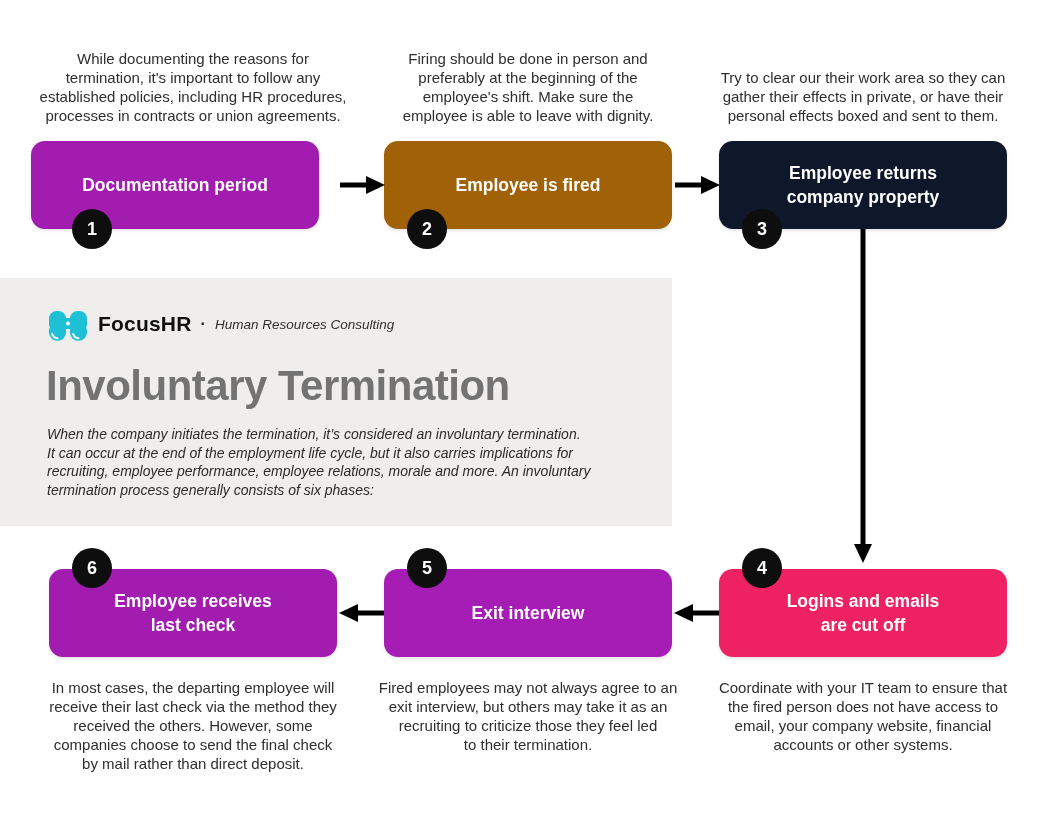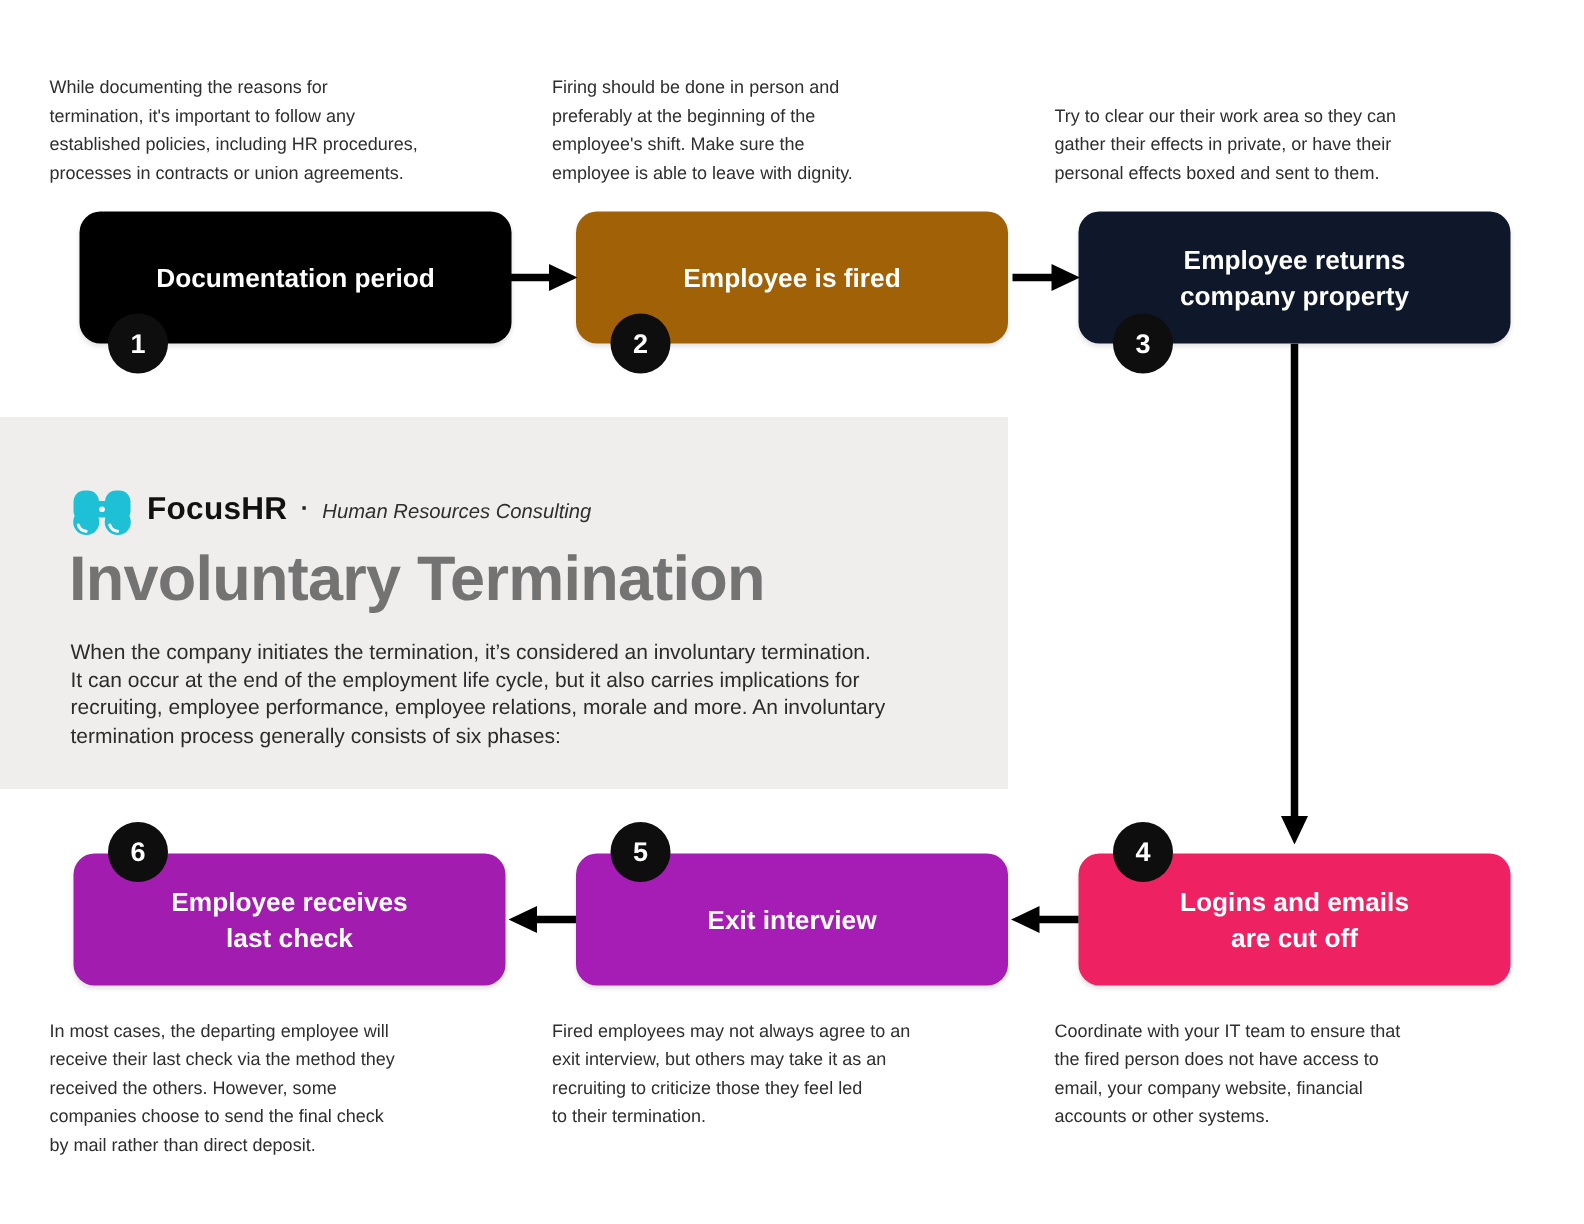--- a/index.html
+++ b/index.html
@@ -3,55 +3,55 @@
 <meta charset="utf-8">
 <style>
   * { margin:0; padding:0; box-sizing:border-box; }
   html,body { background:#ffffff; }
   body { font-family:"Liberation Sans", sans-serif; }
   .canvas { position:relative; width:1056px; height:816px; background:#ffffff; overflow:hidden; }
 
   .gray-panel { position:absolute; left:0; top:278px; width:672px; height:248px; background:#efeeec; }
 
   
-  .brand { position:absolute; left:48px; top:306px; display:flex; align-items:center;margin-top:16px; }
+  .brand { position:absolute; left:48px; top:306px; display:flex; align-items:center; }
   .brand .logo { width:40px; height:36px; }
   .brand .name { margin-left:10px; font-size:21px; font-weight:bold; color:#111111; letter-spacing:0.2px; }
   .brand .sep { margin:0 9px; font-size:16px; font-weight:bold; color:#222222; }
   .brand .tagline { font-size:13.5px; font-style:italic; color:#2e2e2e; }
 
   .title { position:absolute; left:46px; top:362px; font-size:42px; font-weight:bold; color:#737373; letter-spacing:-0.5px; }
-  .intro { position:absolute; left:47px; top:425px; width:600px; font-size:14px; line-height:18.5px; color:#2b2b2b; white-space:pre-line; }
+  .intro { position:absolute; left:47px; top:425px; width:600px; font-size:14px; line-height:18.5px; color:#2b2b2b; white-space:pre-line;font-style:italic; }
 
   
   .box { position:absolute; width:288px; height:88px; border-radius:14px;
          display:flex; align-items:center; justify-content:center; text-align:center;
          color:#ffffff; font-weight:bold; font-size:17.5px; line-height:24px; white-space:pre-line;
          box-shadow:0 2px 3px rgba(0,0,0,0.10); }
-  .box--1 { left:53px;  top:141px; background:#000000; }
+  .box--1 { left:31px;  top:141px; background:#a21caf; }
   .box--2 { left:384px; top:141px; background:#a16207;align-items:center; }
   .box--3 { left:719px; top:141px; background:#0f172a; }
   .box--4 { left:719px; top:569px; background:#ee2163; }
   .box--5 { left:384px; top:569px; background:#a51db5; }
   .box--6 { left:49px;  top:569px; background:#a21caf; }
 
   
   .badge { position:absolute; width:40px; height:40px; border-radius:50%; background:#0e0e0e;
            color:#ffffff; font-weight:bold; font-size:18px;
            display:flex; align-items:center; justify-content:center; }
   .badge--1 { left:72px;  top:209px; }
   .badge--2 { left:407px; top:209px; }
   .badge--3 { left:742px; top:209px; }
   .badge--4 { left:742px; top:548px; }
   .badge--5 { left:407px; top:548px; }
   .badge--6 { left:72px;  top:548px; }
 
   
-  .desc { position:absolute; width:320px; font-size:12px; line-height:19px; color:#2e2e2e;
-          white-space:pre-line; }
+  .desc { position:absolute; width:320px; font-size:15px; line-height:19px; color:#2e2e2e;
+          text-align:center; white-space:pre-line; }
   .desc--1 { left:33px;  top:49px; }
   .desc--2 { left:368px; top:49px; }
   .desc--3 { left:703px; top:68px; }
   .desc--4 { left:703px; top:678px; }
   .desc--5 { left:368px; top:678px; }
   .desc--6 { left:33px;  top:678px; }
 
   
   .arrow { position:absolute; }
   .arrow--1 { left:339px; top:174px; }

